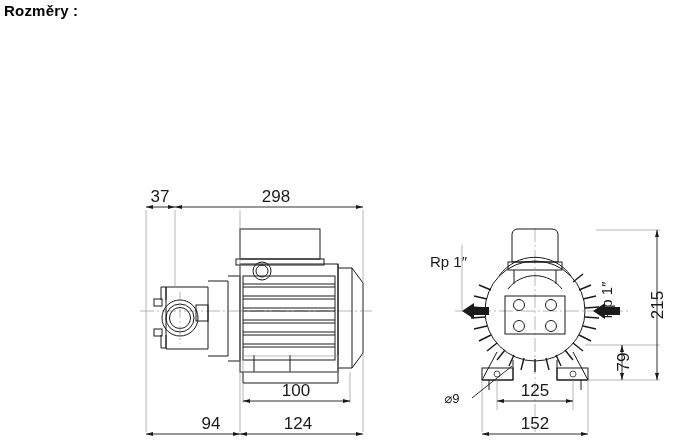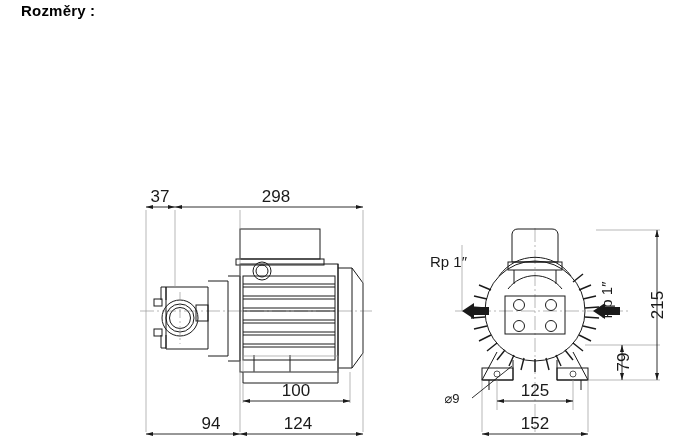--- a/index.html
+++ b/index.html
@@ -1,19 +1,19 @@
 <!DOCTYPE html>
 <html><head>
 <meta charset="utf-8">
 <style>
   html,body{margin:0;padding:0;background:#fff;}
   body{width:679px;height:440px;position:relative;overflow:hidden;
        font-family:"Liberation Sans",sans-serif;color:#000;}
   #page-title{position:absolute;left:4px;top:2px;font-size:15px;font-weight:bold;
-              letter-spacing:.2px;white-space:nowrap;margin-left:17px;}
+              letter-spacing:.2px;white-space:nowrap;}
   #drawing-canvas{position:absolute;left:0;top:0;width:679px;height:440px;}
   .dim-text{font-size:17px;fill:#1a1a1a;font-family:"Liberation Sans",sans-serif;}
   .dim-text-sm{font-size:13px;fill:#1a1a1a;font-family:"Liberation Sans",sans-serif;}
   .label-text{font-size:15px;fill:#1a1a1a;font-family:"Liberation Sans",sans-serif;}
 </style>
 </head>
 <body>
 
 <div id="page-title">Rozměry :</div>
 

